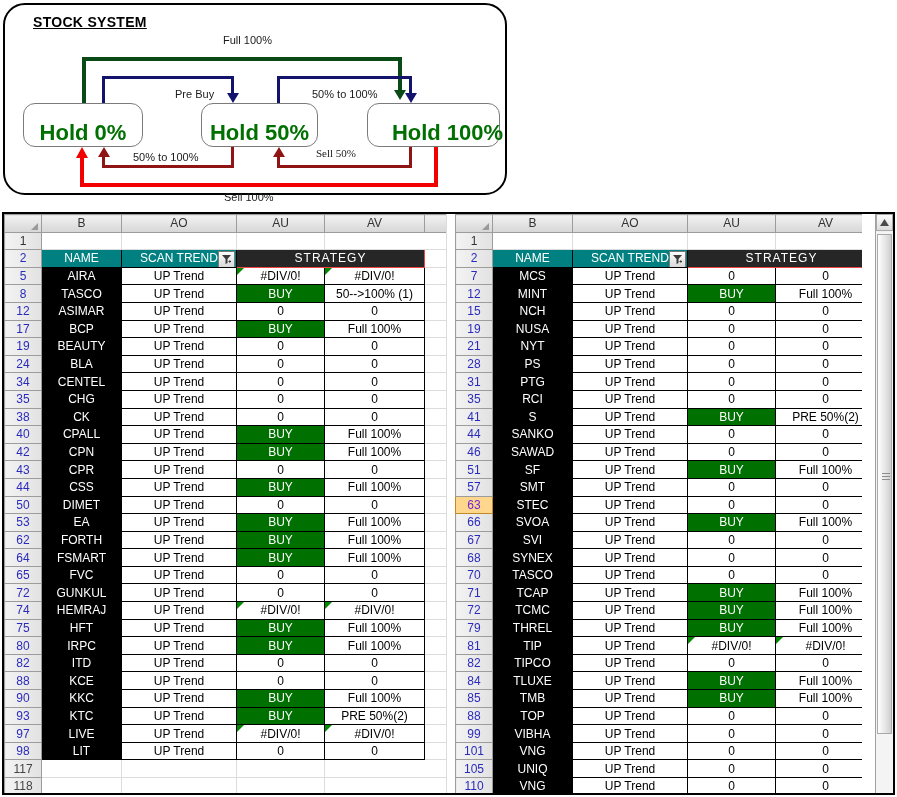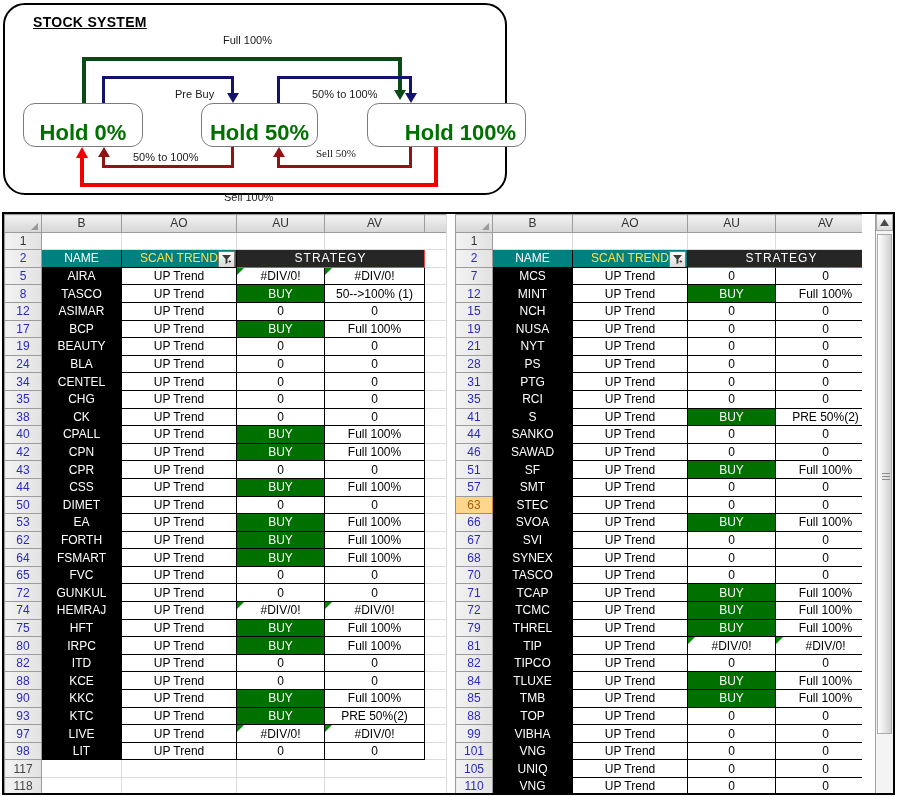--- a/index.html
+++ b/index.html
@@ -63,27 +63,27 @@
   }
   .corner .tri{
     position:absolute;right:3px;bottom:2px;width:0;height:0;
     border-left:7px solid transparent;border-bottom:7px solid #9a9a9a;
   }
   
   .rowhdr{
     background:linear-gradient(to right,#f3f3f3,#e2e2e2);
     border:1px solid #9c9c9c; color:#2b2bbb; font-size:11.5px; text-align:center;
   }
-  .rowhdr.sel{background:#ffd78c;border-color:#c08a2a;color:#a16207;}
+  .rowhdr.sel{background:#ffd78c;border-color:#c08a2a;color:#6d28d9;}
   .rowhdr.gray{color:#444;}
   .rowhdr.blank{color:#333;}
 
   .c-name{background:#000;color:#fff;border:1px solid #000;}
   .c-name-hdr{background:#008080;color:#fff;border:1px solid #000;}
-  .c-trend-hdr{background:#008080;color:#fde047;border:1px solid #000;position:relative;text-align:center;}
+  .c-trend-hdr{background:#008080;color:#ffffff;border:1px solid #000;position:relative;text-align:center;}
   .c-strategy-hdr{background:#262626;color:#fff;border:1px solid #ef4444;letter-spacing:1px;}
   .c-plain{background:#fff;color:#000;border:1px solid #000;}
   .c-buy{background:#007000;color:#fff;border:1px solid #000;font-weight:normal;}
   .c-empty{background:#fff;border:none;border-bottom:1px solid #dcdcdc;}
   .c-blankrow{background:#fff;border-left:1px solid #dcdcdc;border-bottom:1px solid #dcdcdc;}
 
   .cmt{position:relative;}
   .cmt::before{
     content:"";position:absolute;left:0;top:0;width:0;height:0;
     border-top:7px solid #008a00;border-right:7px solid transparent;
@@ -140,21 +140,21 @@
   <div class="ln" style="left:272px;top:71px;width:3px;height:27px;background:#13136e;"></div>
   <div class="ln" style="left:404px;top:71px;width:3px;height:17px;background:#13136e;"></div>
   <div class="arrowhead ah-down" style="left:400px;top:88px;border-top:10px solid #13136e;"></div>
 
   <div class="node-box" style="left:18px;top:98px;width:120px;height:44px;">
     <span>Hold 0%</span>
   </div>
   <div class="node-box" style="left:196px;top:98px;width:117px;height:44px;">
     <span>Hold 50%</span>
   </div>
-  <div class="node-box" style="left:362px;top:98px;width:159px;height:44px;padding-left:28px;">
+  <div class="node-box" style="left:362px;top:98px;width:133px;height:44px;padding-left:28px;">
     <span>Hold 100%</span>
   </div>
 
   <div class="edge-lbl" style="left:128px;top:146px;">50% to 100%</div>
   <div class="ln" style="left:97px;top:160px;width:132px;height:3px;background:#8f1414;"></div>
   <div class="ln" style="left:226px;top:142px;width:3px;height:21px;background:#8f1414;"></div>
   <div class="ln" style="left:97px;top:152px;width:3px;height:11px;background:#8f1414;"></div>
   <div class="arrowhead ah-up" style="left:93px;top:142px;border-bottom:10px solid #8f1414;"></div>
 
   <div class="edge-lbl" style="left:311px;top:142px;font-family:Liberation Serif, serif;">Sell 50%</div>

